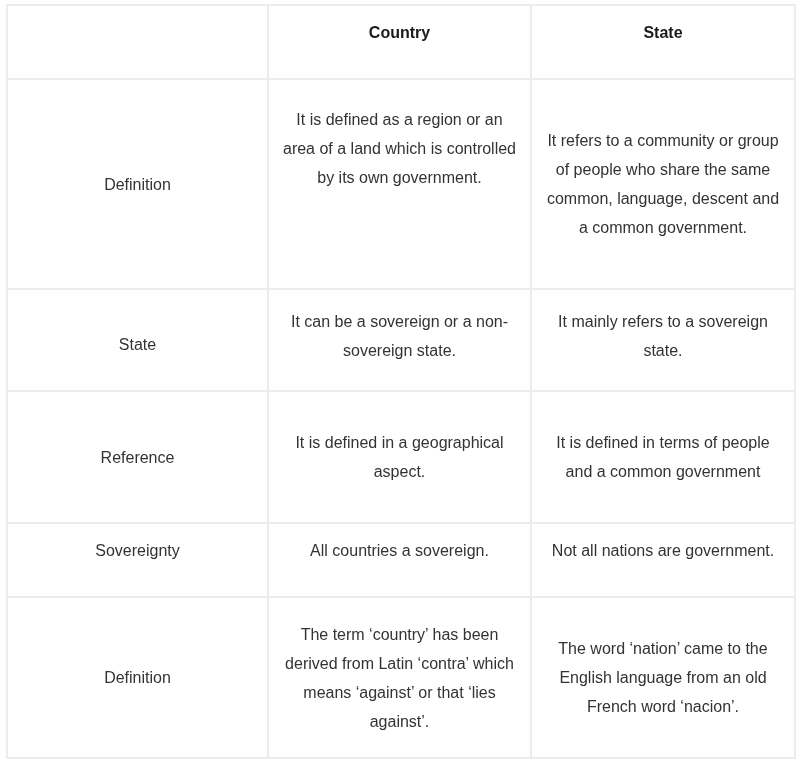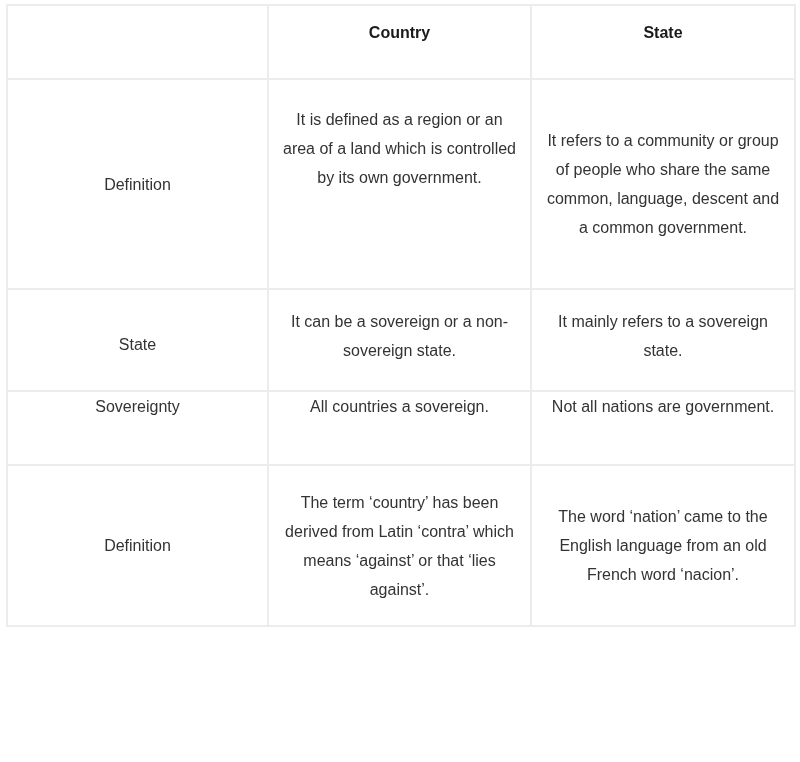--- a/index.html
+++ b/index.html
@@ -21,21 +21,21 @@
     col.c2 { width: 264px; }
     tr.r-head { height: 74px; }
     tr.r0 { height: 210px; }
     tr.r1 { height: 102px; }
     tr.r2 { height: 132px; }
     tr.r3 { height: 74px; }
     tr.r4 { height: 161px; }
     tr.r0 td.c-country { vertical-align: top; padding-top: 25px; }
     tr.r1 td.c-val { vertical-align: top; padding-top: 17px; margin-left: 8px; }
     tr.r1 td.c-crit { vertical-align: top; padding-top: 40px; }
-    tr.r3 td { vertical-align: top; }
+    tr.r3 td { vertical-align: top; padding-top: 12px; }
   </style>
 </head>
 <body>
 
 <table class="cmp">
   <colgroup>
     <col class="c0">
       <col class="c1">
       <col class="c2">
   </colgroup>
@@ -50,20 +50,25 @@
     <tr class="r0">
       <td class="c-crit">Definition</td>
       <td class="c-country">It is defined as a region or an area of a land which is controlled by its own government.</td>
       <td class="c-nation">It refers to a community or group of people who share the same common, language, descent and a common government.</td>
     </tr>
     <tr class="r1">
       <td class="c-crit">State</td>
       <td class="c-val">It can be a sovereign or a non-sovereign state.</td>
       <td class="c-val">It mainly refers to a sovereign state.</td>
     </tr>
+    <tr class="r2">
+      <td class="c-crit">Reference</td>
+      <td class="c-country">It is defined in a geographical aspect.</td>
+      <td class="c-nation">It is defined in terms of people and a common government</td>
+    </tr>
     <tr class="r3">
       <td class="c-crit">Sovereignty</td>
       <td class="c-country">All countries a sovereign.</td>
       <td class="c-nation">Not all nations are government.</td>
     </tr>
     <tr class="r4">
       <td class="c-crit">Definition</td>
       <td class="c-country">The term ‘country’ has been derived from Latin ‘contra’ which means ‘against’ or that ‘lies against’.</td>
       <td class="c-nation">The word ‘nation’ came to the English language from an old French word ‘nacion’.</td>
     </tr>

